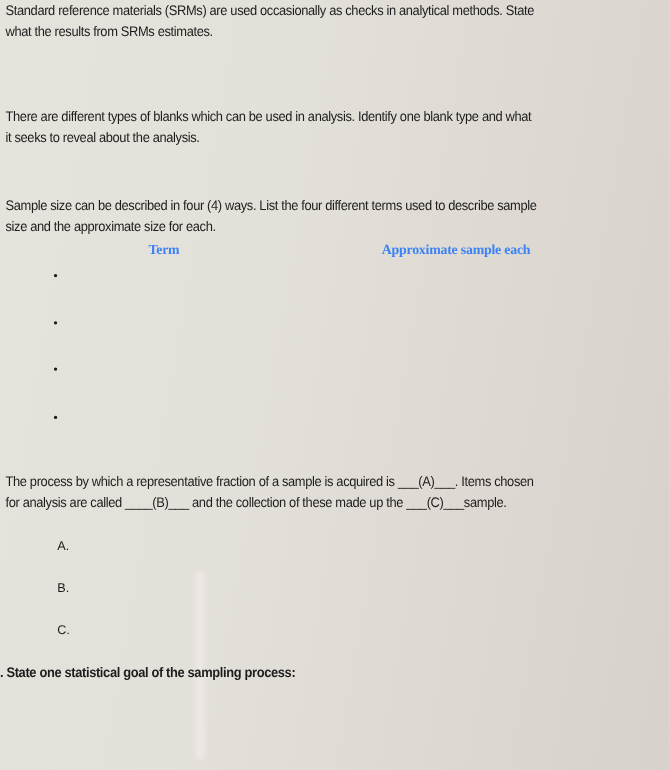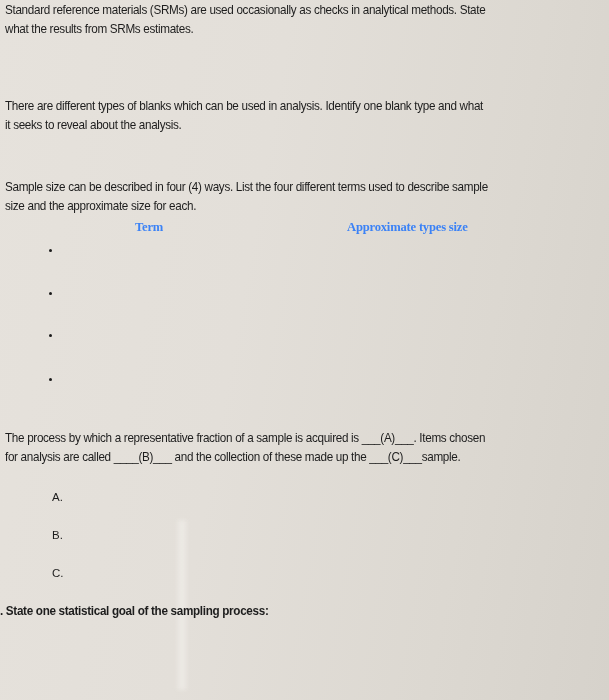--- a/index.html
+++ b/index.html
@@ -87,21 +87,21 @@
     <span class="line">There are different types of blanks which can be used in analysis.  Identify one blank type and what</span>
     <span class="line">it seeks to reveal about the analysis.</span>
   </div>
 
   <div class="para" style="top:178px;">
     <span class="line">Sample size can be described in four (4) ways.  List the four different terms used to describe sample</span>
     <span class="line">size and the approximate size for each.</span>
   </div>
 
   <div class="head" style="left:135px;">Term</div>
-  <div class="head" style="left:347px;">Approximate types size</div>
+  <div class="head" style="left:347px;">Approximate sample each</div>
 
   <div class="bullet" style="top:249px;"></div>
   <div class="bullet" style="top:292px;"></div>
   <div class="bullet" style="top:334px;"></div>
   <div class="bullet" style="top:378px;"></div>
 
   <div class="para" style="top:429px;">
     <span class="line">The process by which a representative fraction of a sample is acquired is ___(A)___.  Items chosen</span>
     <span class="line">for analysis are called ____(B)___ and the collection of these made up the ___(C)___sample.</span>
   </div>

